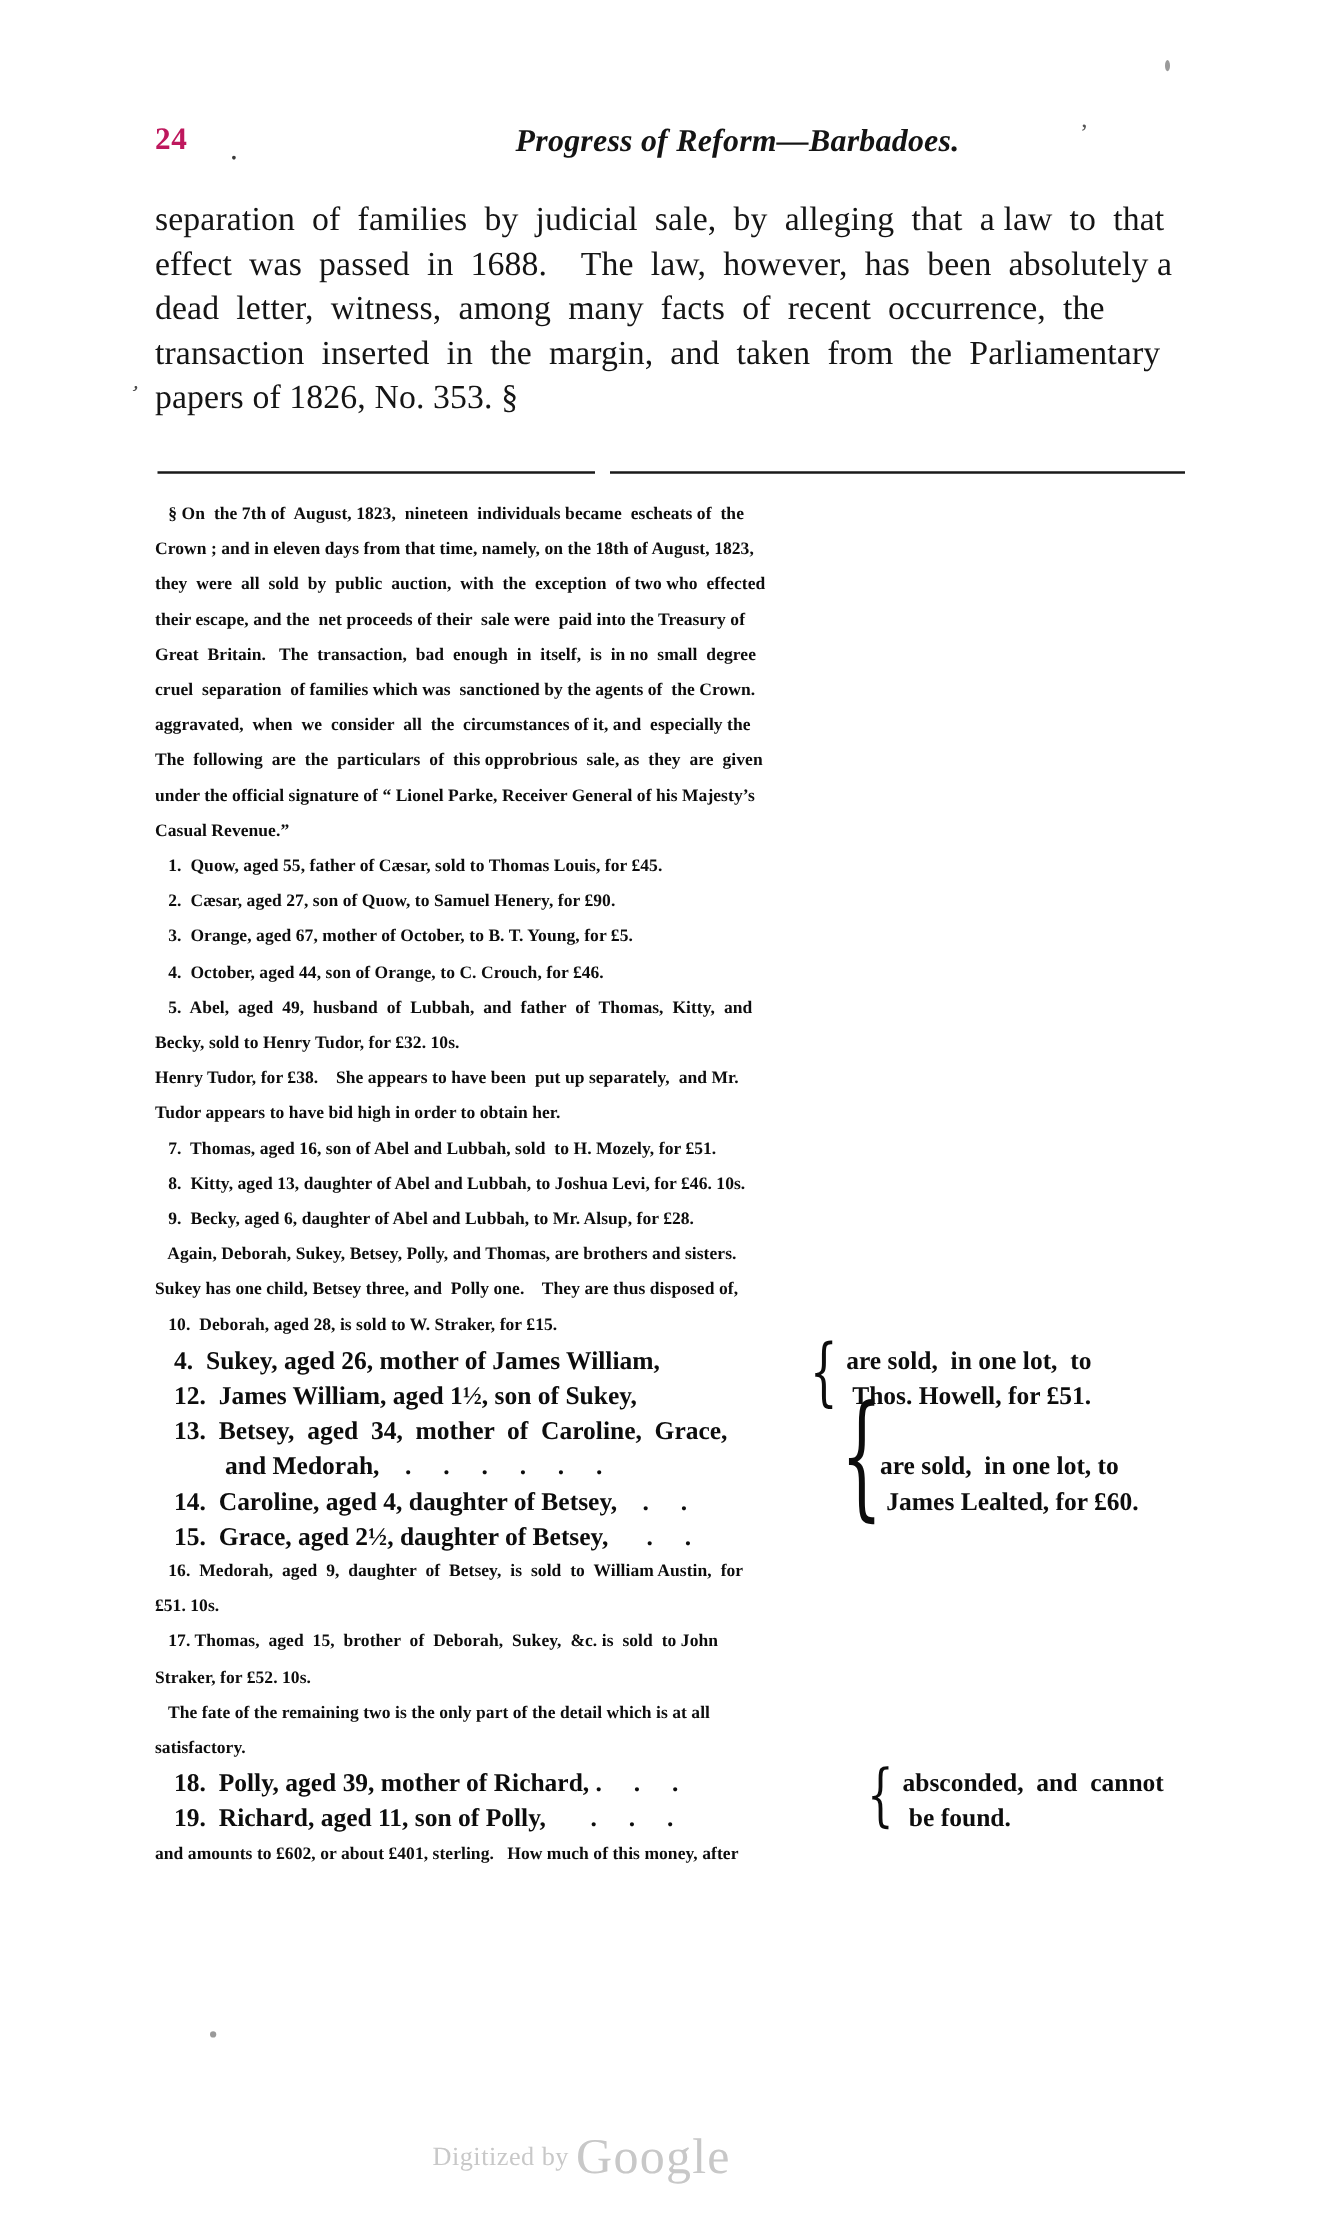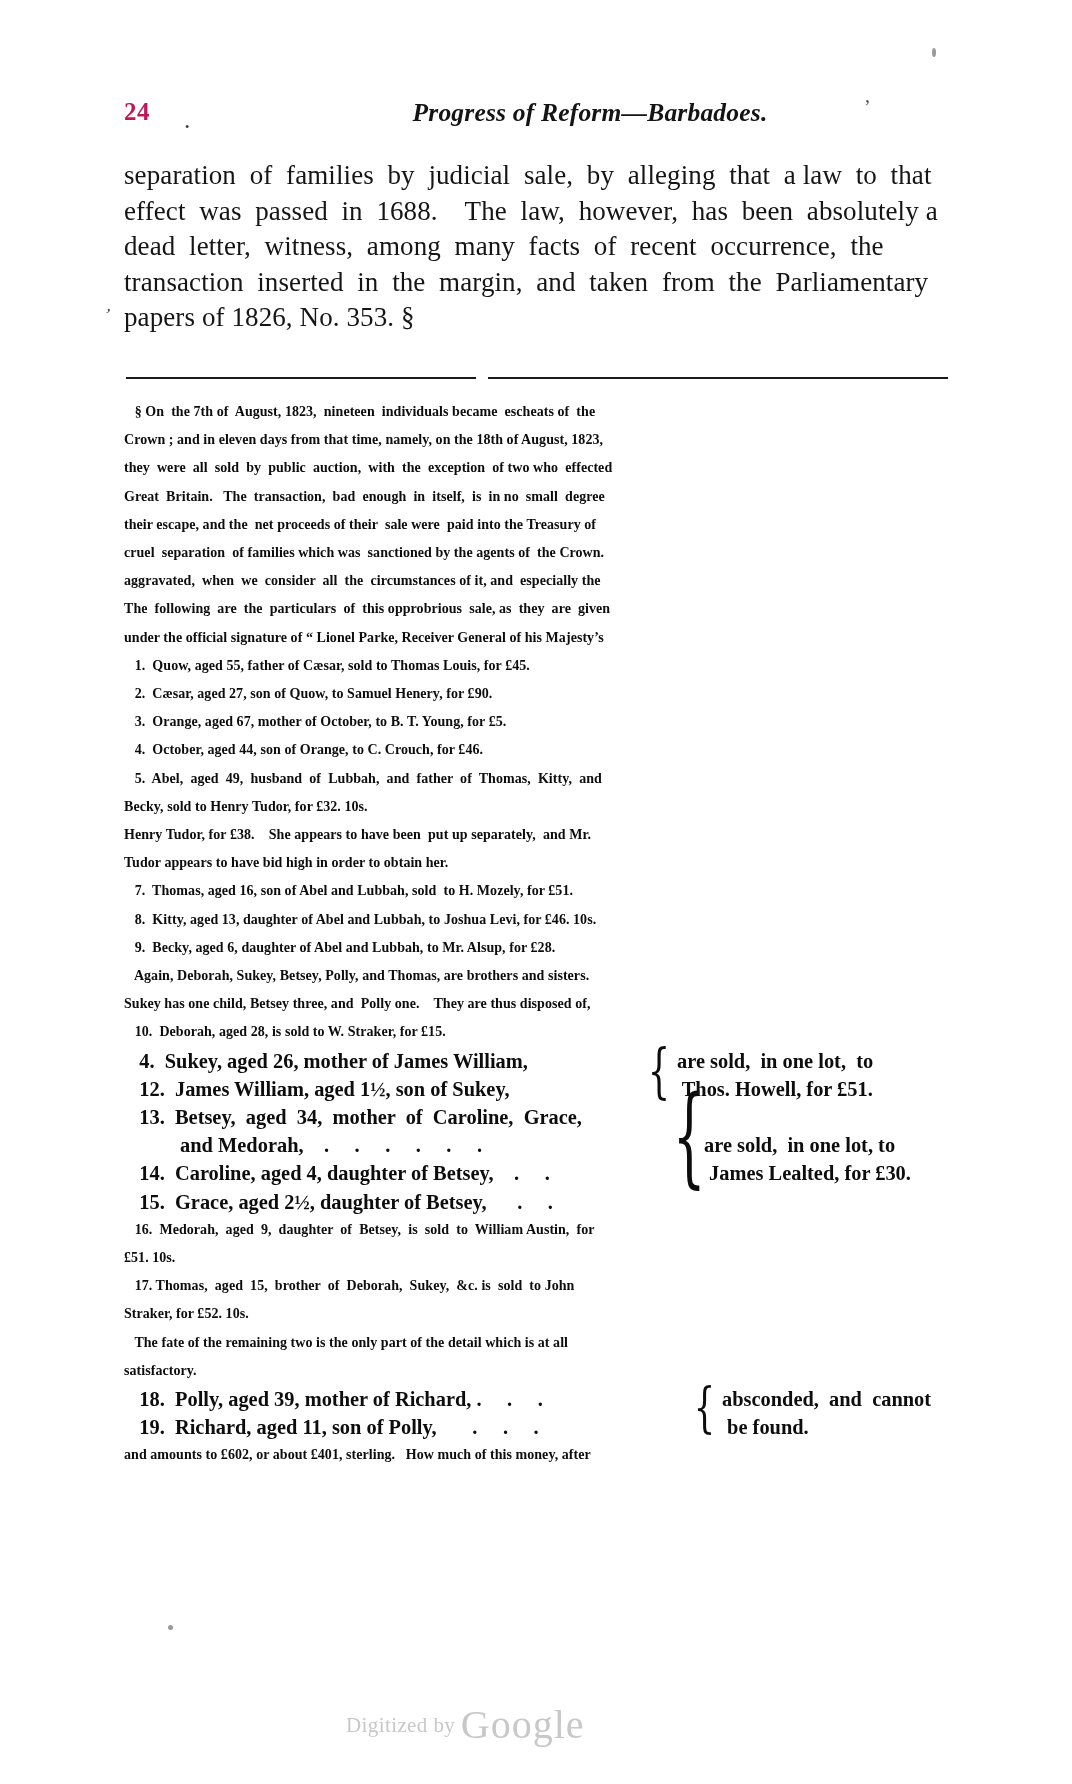--- a/index.html
+++ b/index.html
@@ -224,26 +224,27 @@
   <div class="rule-wrap">
     <span class="rule-seg left"></span>
     <span class="rule-seg right"></span>
   </div>
 
   <div class="note">
 
     <span class="nline">   § On  the 7th of  August, 1823,  nineteen  individuals became  escheats of  the</span>
     <span class="nline">Crown ; and in eleven days from that time, namely, on the 18th of August, 1823,</span>
     <span class="nline">they  were  all  sold  by  public  auction,  with  the  exception  of two who  effected</span>
+    <span class="nline">their escape, and the  net proceeds of their  sale were  paid into the Treasury of</span>
     <span class="nline">Great  Britain.   The  transaction,  bad  enough  in  itself,  is  in no  small  degree</span>
-    <span class="nline">their escape, and the  net proceeds of their  sale were  paid into the Treasury of</span>
     <span class="nline">cruel  separation  of families which was  sanctioned by the agents of  the Crown.</span>
     <span class="nline">aggravated,  when  we  consider  all  the  circumstances of it, and  especially the</span>
     <span class="nline">The  following  are  the  particulars  of  this opprobrious  sale, as  they  are  given</span>
     <span class="nline">under the official signature of “ Lionel Parke, Receiver General of his Majesty’s</span>
+    <span class="nline">Casual Revenue.”</span>
 
     <span class="nline">   1.  Quow, aged 55, father of Cæsar, sold to Thomas Louis, for £45.</span>
     <span class="nline">   2.  Cæsar, aged 27, son of Quow, to Samuel Henery, for £90.</span>
     <span class="nline">   3.  Orange, aged 67, mother of October, to B. T. Young, for £5.</span>
     <span class="nline">   4.  October, aged 44, son of Orange, to C. Crouch, for £46.</span>
     <span class="nline">   5.  Abel,  aged  49,  husband  of  Lubbah,  and  father  of  Thomas,  Kitty,  and</span>
     <span class="nline">Becky, sold to Henry Tudor, for £32. 10s.</span>
     <span class="nline">Henry Tudor, for £38.    She appears to have been  put up separately,  and Mr.</span>
     <span class="nline">Tudor appears to have bid high in order to obtain her.</span>
     <span class="nline">   7.  Thomas, aged 16, son of Abel and Lubbah, sold  to H. Mozely, for £51.</span>
@@ -268,21 +269,21 @@
     <span class="grp">
       <span class="brace-row">
         <span class="br-left">   13.  Betsey,  aged  34,  mother  of  Caroline,  Grace,</span>
       </span>
       <span class="brace-row">
         <span class="br-left">           and Medorah,    .     .     .     .     .     .</span>
         <span class="br-right" style="left:580px;">are sold,  in one lot, to</span>
       </span>
       <span class="brace-row">
         <span class="br-left">   14.  Caroline, aged 4, daughter of Betsey,    .     .</span>
-        <span class="br-right" style="left:580px;"> James Lealted, for £30.</span>
+        <span class="br-right" style="left:580px;"> James Lealted, for £60.</span>
       </span>
       <span class="brace-row">
         <span class="br-left">   15.  Grace, aged 2½, daughter of Betsey,      .     .</span>
       </span>
       <span class="brace big" style="left:543px; top:-2px;">{</span>
     </span>
 
     <span class="nline">   16.  Medorah,  aged  9,  daughter  of  Betsey,  is  sold  to  William Austin,  for</span>
     <span class="nline">£51. 10s.</span>
     <span class="nline">   17. Thomas,  aged  15,  brother  of  Deborah,  Sukey,  &amp;c. is  sold  to John</span>

